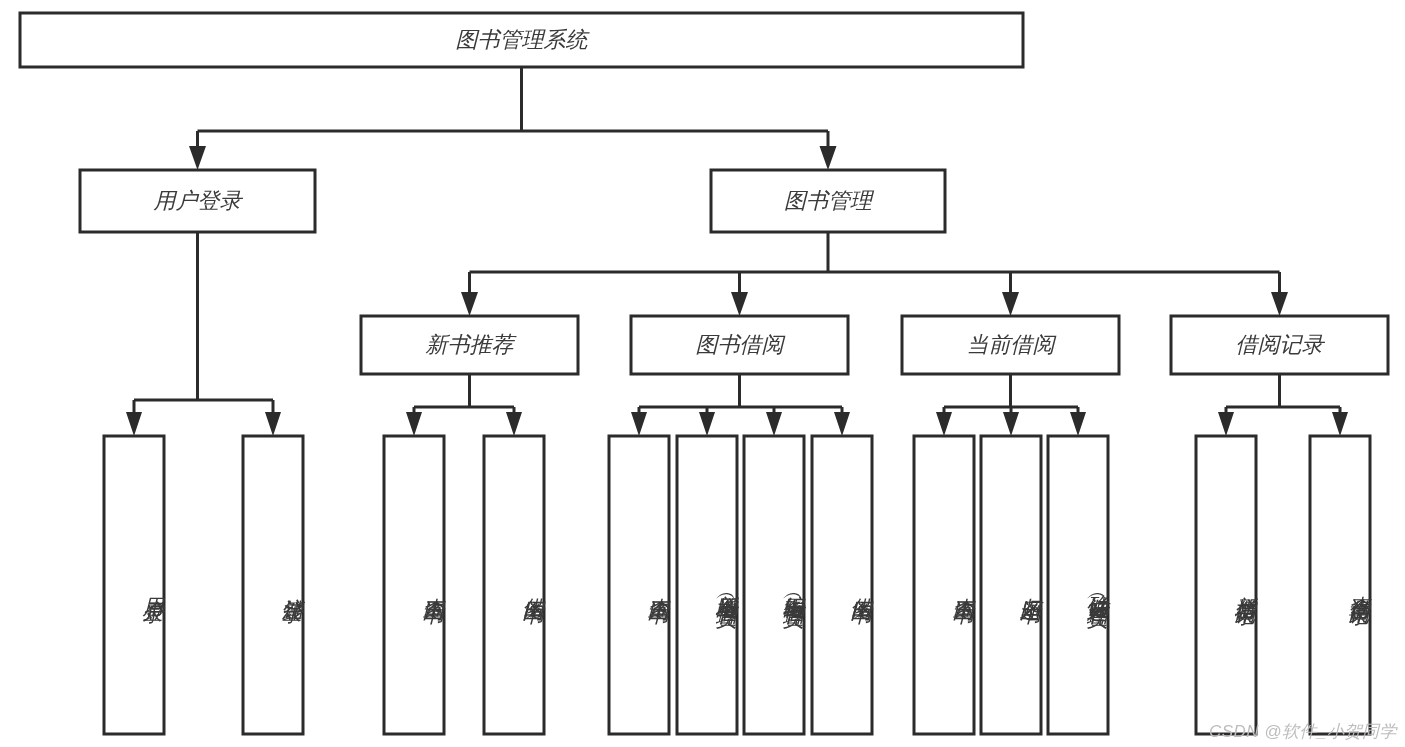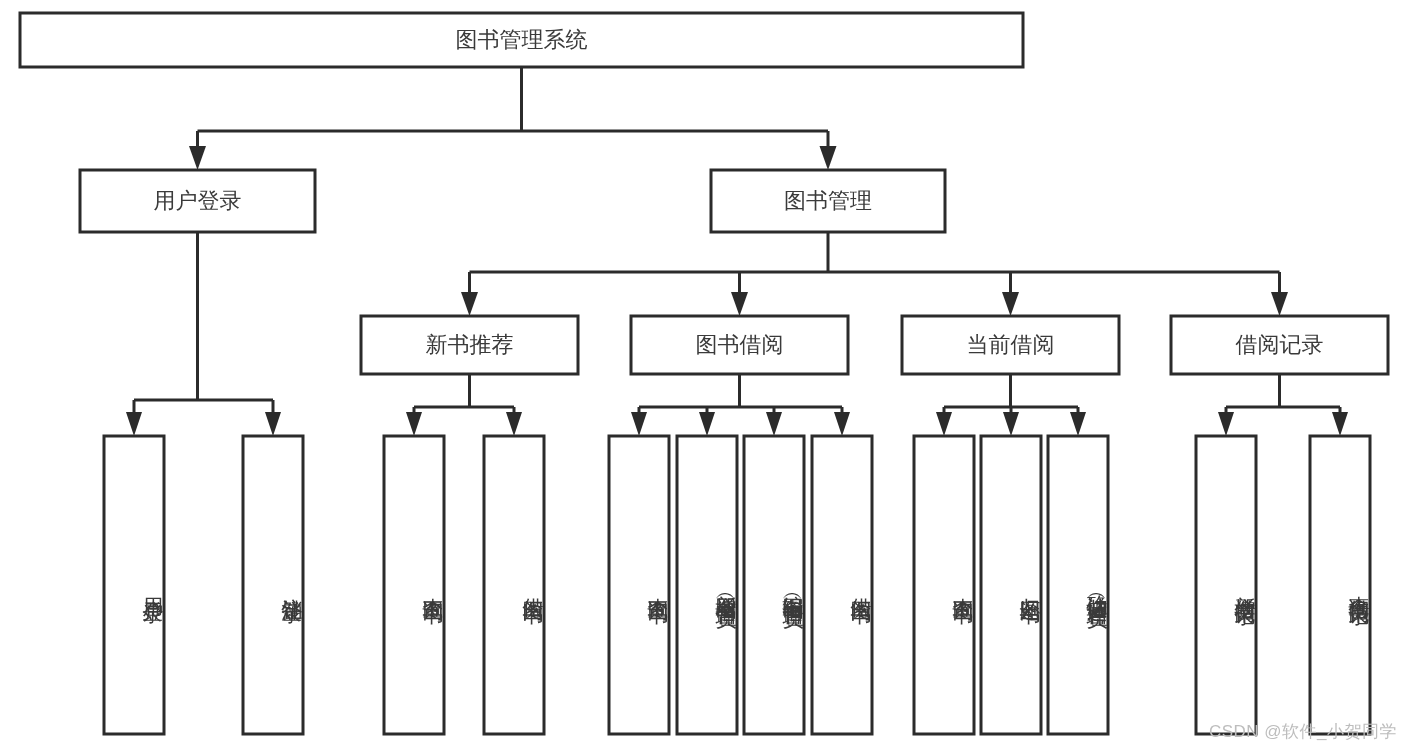--- a/index.html
+++ b/index.html
@@ -3,21 +3,21 @@
 <meta charset="utf-8">
 <title>图书管理系统 结构图</title>
 <style>
   html,body{margin:0;padding:0;}
   body{
     width:1405px;height:747px;
     background:#ffffff;
     font-family:"Liberation Sans","DejaVu Sans",sans-serif;
     overflow:hidden;
   }
-  #diagram-root{position:relative;width:1405px;height:747px;}
+  #diagram-root{position:relative;width:1405px;height:747px;font-style:italic;}
   svg#tree-svg{position:absolute;left:0;top:0;width:1405px;height:747px;display:block;}
   .node-box{fill:#ffffff;stroke:#2b2b2b;stroke-width:3;}
   .conn{stroke:#2b2b2b;stroke-width:3;fill:none;}
   .arrow-head{fill:#2b2b2b;stroke:none;}
   .node-label{
     fill:#3a3a3a;
     font-family:"Liberation Sans","DejaVu Sans",sans-serif;
     font-size:22px;
     text-anchor:middle;
     dominant-baseline:middle;

